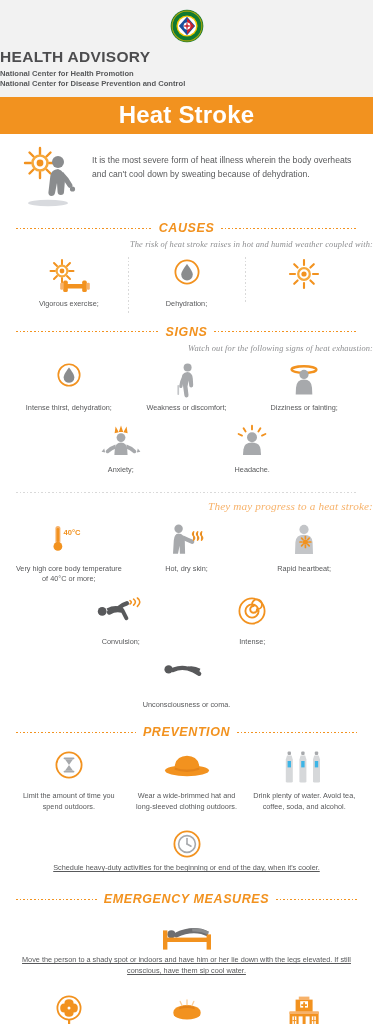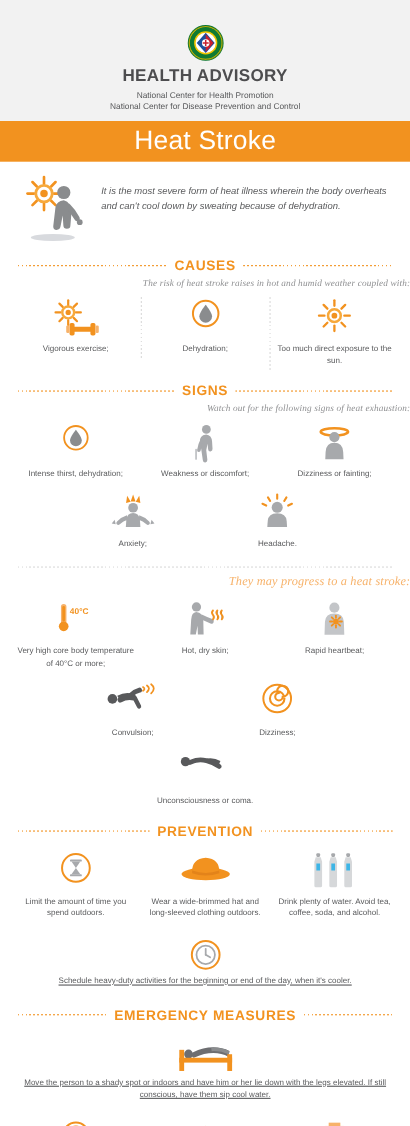--- a/index.html
+++ b/index.html
@@ -9,64 +9,63 @@
     background:#ffffff;
     width:373px;
     color:#58595b;
     -webkit-font-smoothing:antialiased;
   }
   .page { width:373px; position:relative; overflow:hidden; }
 
   
   .header {
     background:#f2f2f2;
-    padding:22px 0 8px 0;
-    text-align:center;
+    padding:9px 0 8px 0;
+    text-align:left;
   }
   .seal { width:34px; height:34px; margin:0 auto 5px auto; display:block; }
   .advisory-title {
     font-size:15.5px;
     font-weight:bold;
     letter-spacing:.3px;
     color:#4d4d4f;
     margin-bottom:3px;
   }
   .advisory-sub {
     font-size:7.6px;
-    font-weight:normal;
+    font-weight:bold;
     line-height:1.32;
     color:#58595b;
   }
   .title-bar {
     background:#f2921f;
     text-align:center;
     padding:6px 0 7px 0;
   }
   .title-bar h1 {
     color:#ffffff;
     font-size:24px;
-    font-weight:normal;
+    font-weight:bold;
     letter-spacing:.2px;
     line-height:1;
   }
 
   
   .intro {
     display:flex;
     align-items:flex-start;
     padding:12px 14px 4px 18px;
     gap:10px;
   }
   .intro-icon { flex:0 0 64px; }
   .intro-text {
     font-size:8.6px;
     line-height:1.62;
     color:#58595b;
     padding-top:8px;
-    font-style:italic;
   }
 
   
   .sec-head {
     display:flex;
     align-items:center;
     gap:7px;
     padding:0 16px;
     margin-top:9px;
   }
@@ -74,20 +73,21 @@
     flex:1;
     height:1px;
     background-image:repeating-linear-gradient(to right,#f2921f 0,#f2921f 1.6px,transparent 1.6px,transparent 3.6px);
   }
   .sec-head .label {
     color:#f2921f;
     font-weight:bold;
     font-size:12.5px;
     letter-spacing:.6px;
     white-space:nowrap;
+    font-style:italic;
   }
   .subtitle {
     text-align:right;
     font-family:"Liberation Serif", serif;
     font-style:italic;
     font-size:8.4px;
     color:#8d8e90;
     margin:5px 0 4px 0;
     letter-spacing:.15px;
   }
@@ -242,21 +242,20 @@
               <line x1="24" y1="15" x2="29" y2="15"></line>
             <line x1="5.2" y1="5.2" x2="8.6" y2="8.6"></line>
               <line x1="21.4" y1="21.4" x2="24.8" y2="24.8"></line>
             <line x1="24.8" y1="5.2" x2="21.4" y2="8.6"></line>
               <line x1="8.6" y1="21.4" x2="5.2" y2="24.8"></line>
           </g>
           <circle cx="15" cy="15" r="5.8" fill="none" stroke="#f7a93c" stroke-width="2.3"></circle>
           <circle cx="15" cy="15" r="2.6" fill="#f2921f"></circle>
         </svg>
       </div>
-      <div class="cap">Too much direct exposure to the sun.</div>
     </div>
   </div>
 
   <div class="sec-head">
     <span class="rule"></span>
     <span class="label">SIGNS</span>
     <span class="rule"></span>
   </div>
   <div class="subtitle">Watch out for the following signs of heat exhaustion:</div>
 
@@ -400,21 +399,21 @@
       </div>
       <div class="cap">Convulsion;</div>
     </div>
     <div class="cell">
       <div class="glyph">
         <svg width="28" height="28" viewBox="0 0 28 28">
           <circle cx="14" cy="14" r="12.6" fill="none" stroke="#f2921f" stroke-width="1.8"></circle>
           <path d="M14 7.4 a6.6 6.6 0 1 1 -6.6 6.6 a6.6 6.6 0 0 1 6.6 -6.6 a5 5 0 1 1 5 5 a3.4 3.4 0 1 1 -3.4 -3.4" fill="none" stroke="#f2921f" stroke-width="1.9" stroke-linecap="round"></path>
         </svg>
       </div>
-      <div class="cap">Dizziness;</div>
+      <div class="cap">Intense;</div>
     </div>
   </div>
 
   <div class="row single">
     <div class="cell">
       <div class="glyph">
         <svg width="46" height="20" viewBox="0 0 46 20">
           <circle cx="4.6" cy="9.4" r="4.2" fill="#58595b"></circle>
           <path d="M9 7.6 q7.4 -3 14.8 -1.2 q6.6 1.6 12.4 5.4 q2 1.4 .8 3.2 q-1.2 1.8 -3.2 .4 q-5 -3.4 -10.6 -4.8 q-7 -1.8 -13.4 1.4 q-2 1 -3 -.8 q-1 -1.8 .8 -2.8 Z" fill="#58595b"></path>
           <path d="M24 6.6 q6.4 -1.2 12.4 2.2 l-1.4 3.2 q-5.4 -3 -11.4 -2.4 Z" fill="#58595b"></path>

